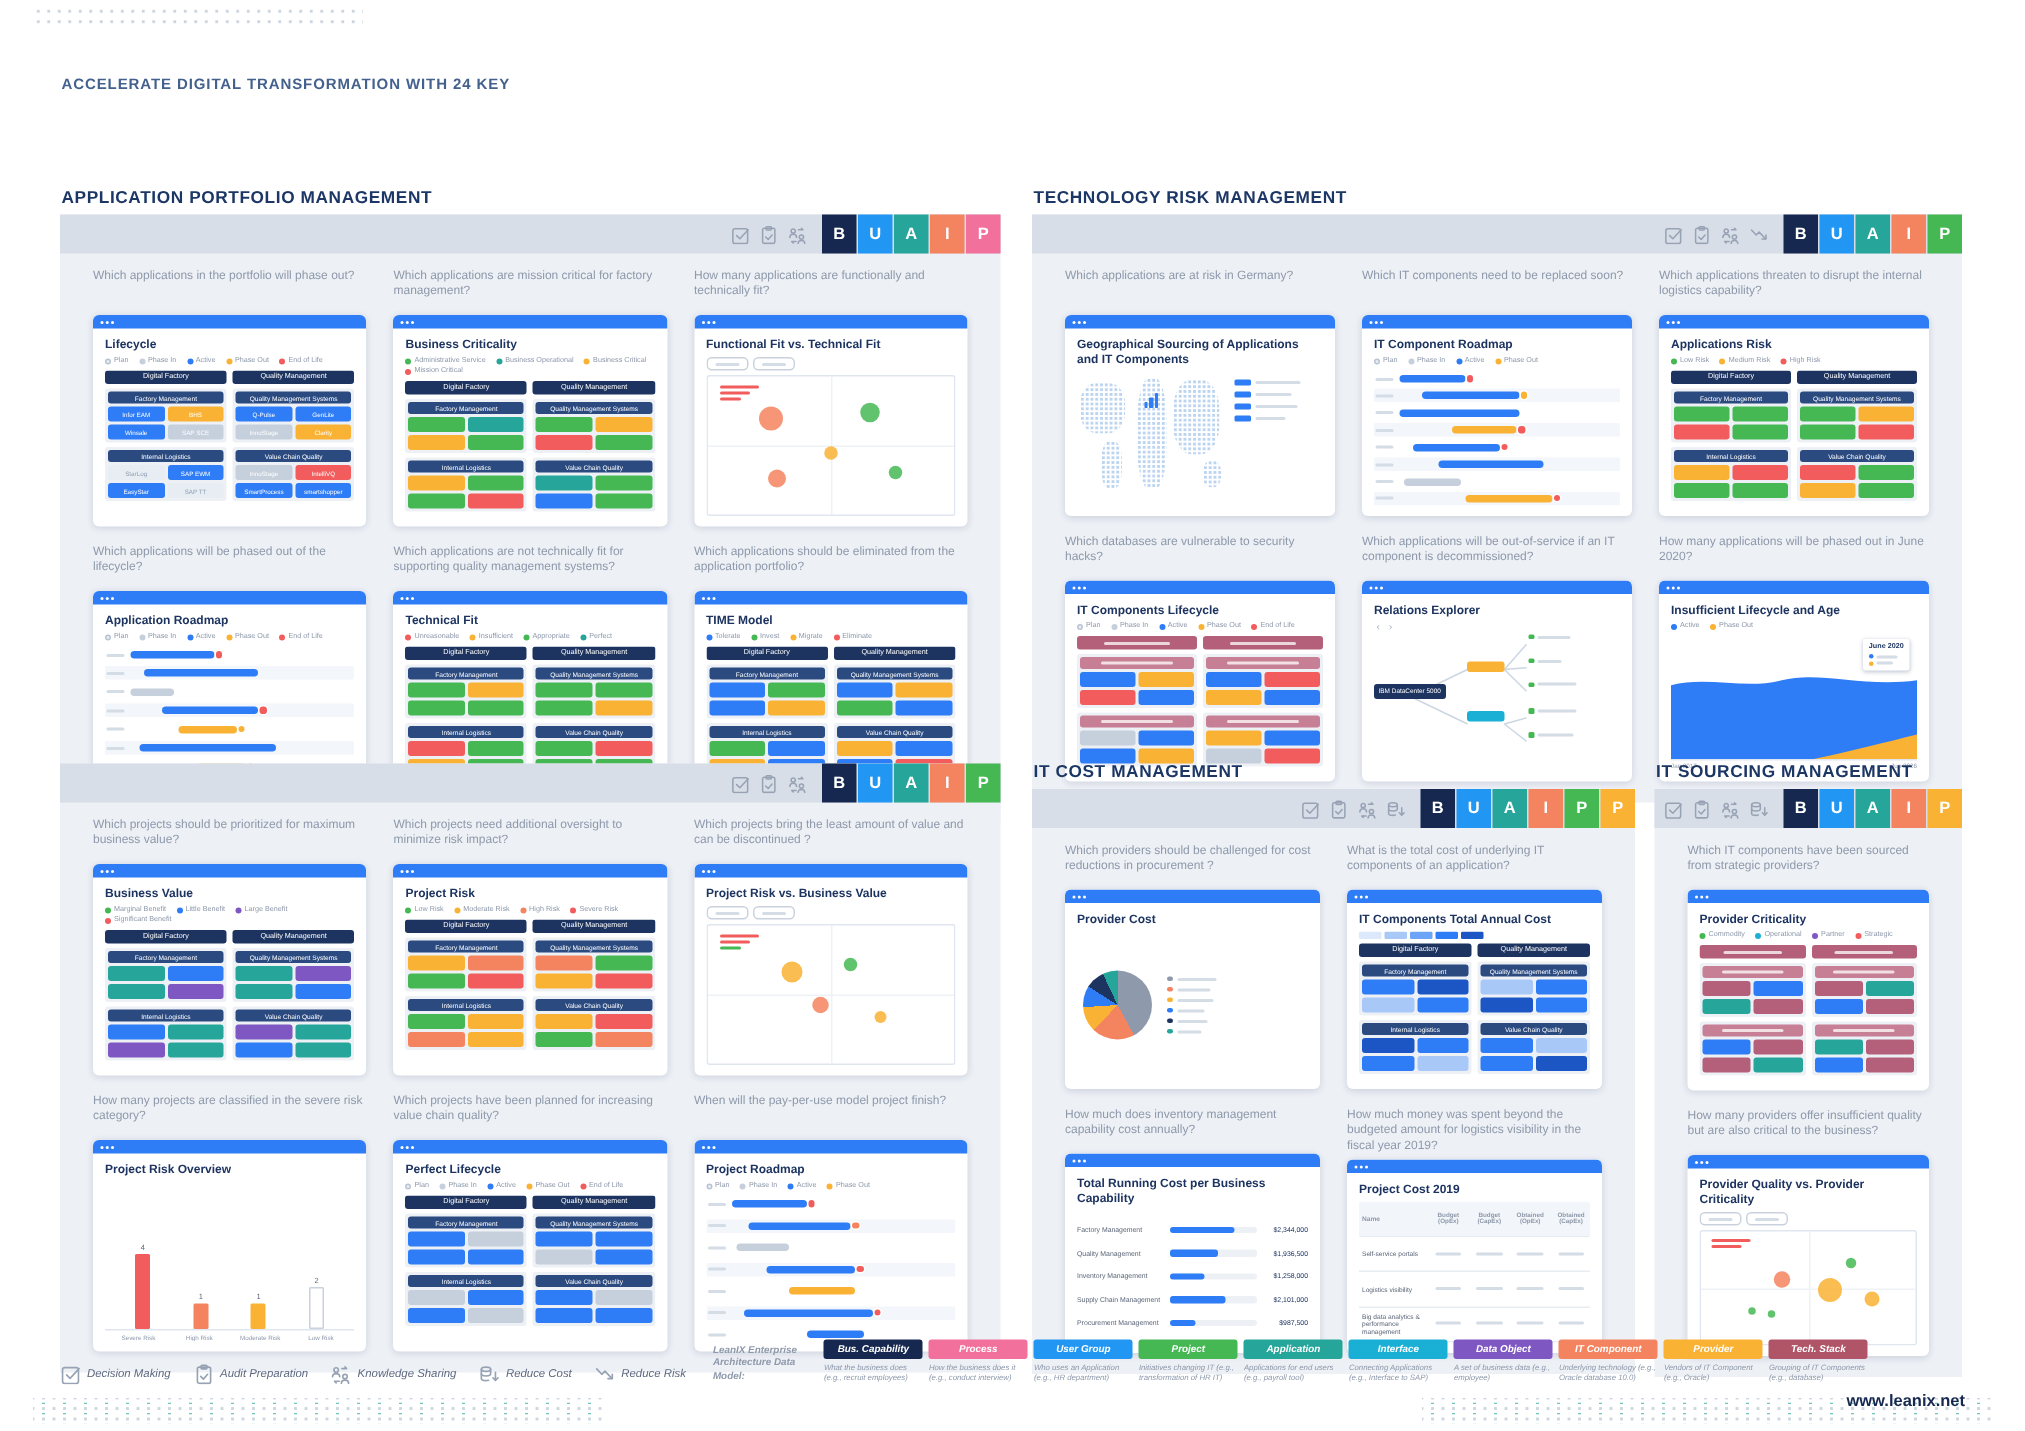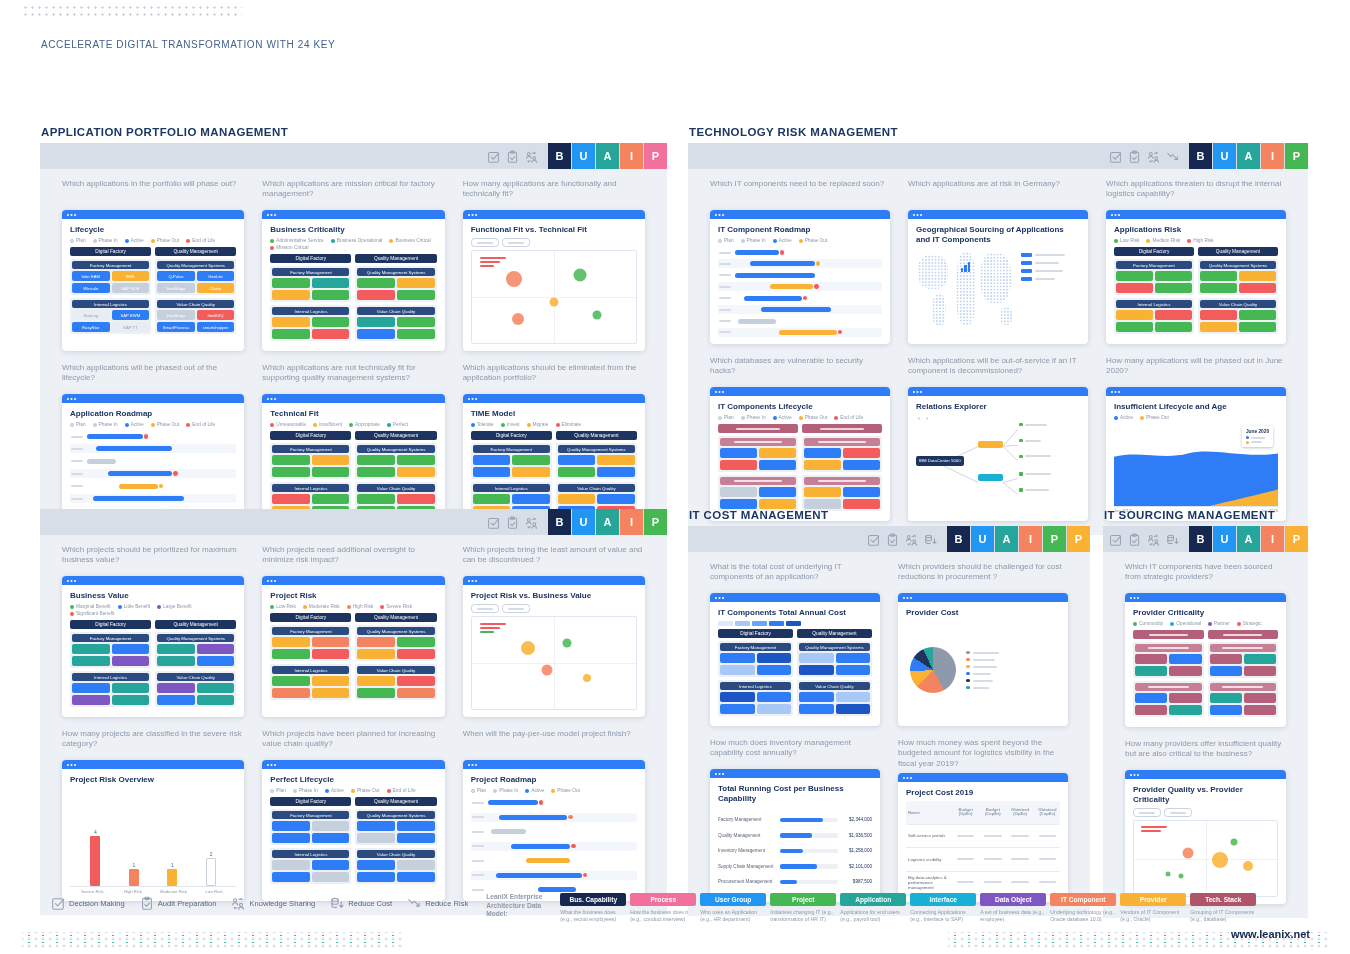--- a/index.html
+++ b/index.html
@@ -6,21 +6,21 @@
   .poster{position:relative;width:1350px;height:954px;background:#fff;overflow:hidden;
     font-family:"Liberation Sans",sans-serif;color:#1d3461;}
   
   .dots{position:absolute;background-image:radial-gradient(#cdd6e0 1px,transparent 1.2px);background-size:7px 7px;}
   .dots.teal{background-image:radial-gradient(#3ab5aa 1px,transparent 1.2px),radial-gradient(#cdd6e0 1px,transparent 1.2px);
     background-size:14px 7px,7px 7px;background-position:0 0,3.5px 3.5px;}
   .dots-tl{left:22px;top:4px;width:220px;height:16px;}
   .dots-bl{left:22px;bottom:5px;width:380px;height:17px;}
   .dots-br{right:22px;bottom:5px;width:380px;height:17px;}
   
-  .eyebrow{position:absolute;left:41px;top:39px;font-size:10px;font-weight:400;letter-spacing:.6px;color:#44618e;}
+  .eyebrow{position:absolute;left:41px;top:51px;font-size:10px;font-weight:700;letter-spacing:.6px;color:#44618e;}
   .ptitle{position:absolute;left:40px;top:66px;font-size:29px;font-weight:700;letter-spacing:-.3px;color:#16284f;margin:0;}
   .logo{position:absolute;right:40px;top:64px;display:flex;align-items:center;gap:9px;}
   .logotext{font-size:30px;font-weight:700;color:#16284f;letter-spacing:-.5px;}
   
   .section{position:absolute;display:flex;flex-direction:column;}
   .section h2{font-size:11.5px;font-weight:700;color:#1c3765;letter-spacing:.4px;margin:0 0 5px 1px;}
   .panel{flex:1;display:flex;flex-direction:column;background:#edf0f5;}
   .secbar{height:26px;min-height:26px;background:#d8dee8;display:flex;align-items:center;justify-content:flex-end;}
   .bicons{display:flex;gap:6px;align-items:center;margin-right:10px;}
   .bicon{display:flex;}
@@ -119,21 +119,21 @@
   .areawrap{flex:1;position:relative;border-bottom:1px solid #dfe6ef;margin-bottom:7px;}
   .areawrap svg{position:absolute;inset:0;width:100%;height:100%;}
   .tooltip{position:absolute;right:3%;top:3%;background:#fff;border-radius:2px;box-shadow:0 1px 3px rgba(29,52,97,.3);
     padding:3px 4px;z-index:2;}
   .ttl{font-size:4.8px;font-weight:700;color:#1d3461;margin-bottom:2px;}
   .ttr{display:flex;align-items:center;gap:2px;margin-top:1.5px;}
   .ttr i{width:3px;height:3px;border-radius:50%;display:inline-block;}
   .xlab{position:absolute;bottom:-7px;font-size:4.2px;color:#8e99ab;}
   .xlab.l{left:0;} .xlab.r{right:0;}
   
-  .footer{position:absolute;left:51px;top:893px;right:40px;display:flex;align-items:flex-start;}
+  .footer{position:absolute;left:40px;top:893px;right:40px;display:flex;align-items:flex-end;font-style:italic;}
   .benefits{display:flex;gap:15px;align-items:center;margin-top:3px;}
   .benefit{display:flex;align-items:center;gap:4px;}
   .benefit span.blb{font-size:7.6px;color:#5d6880;}
   .dmlabel{width:64px;margin:0 10px 0 18px;font-size:6.6px;font-weight:700;color:#8e99ab;line-height:1.3;}
   .chips{display:flex;gap:4px;flex:1;}
   .chipblk{width:66px;}
   .chip{height:13px;border-radius:2px;color:#fff;font-size:6.6px;font-weight:700;display:flex;align-items:center;justify-content:center;}
   .chipdesc{font-size:5.2px;color:#8e99ab;line-height:1.3;margin:3px 0 0;}
   .website{position:absolute;right:40px;top:928px;font-size:11px;font-weight:700;color:#16284f;}
 </style>
@@ -658,106 +658,20 @@
           <div class="btiles">
               <span class="ltile" style="background:#16284f">B</span>
               <span class="ltile" style="background:#2196f3">U</span>
               <span class="ltile" style="background:#26a69a">A</span>
               <span class="ltile" style="background:#f4845f">I</span>
               <span class="ltile" style="background:#45b854">P</span>
             </div>
         </div>
         <div class="secbody" style="grid-template-columns:repeat(3,1fr)">
             <div class="cell">
-      <p class="q">Which IT components need to be replaced soon?</p>
-      <div class="card">
-        <div class="ctop">
-                  <span class="dots3"></span>
-                </div>
-        <div class="cbody">
-          <h3 class="ctitle">IT Component Roadmap</h3>
-          <div class="clegend">
-                    <span class="litem">
-                      <i style="background:#e8edf3;border:1px solid #b9c4d2;box-sizing:border-box;"></i>
-                      <em>Plan</em>
-                    </span>
-                    <span class="litem">
-                      <i style="background:#c6cfdc;"></i>
-                      <em>Phase In</em>
-                    </span>
-                    <span class="litem">
-                      <i style="background:#2e7cf6;"></i>
-                      <em>Active</em>
-                    </span>
-                    <span class="litem">
-                      <i style="background:#f9b234;"></i>
-                      <em>Phase Out</em>
-                    </span>
-                  </div>
-          <div class="ccontent">
-                    <div class="gantt">
-                      <div class="glane">
-                        <span class="glabel"></span>
-                        <span class="gtrack">
-                          <span class="gbar" style="left:0%;width:30%;background:#2e7cf6"></span>
-                          <span class="gbadge" style="background:#f25c5c;left:30%"></span>
-                        </span>
-                      </div>
-                      <div class="glane alt">
-                        <span class="glabel"></span>
-                        <span class="gtrack">
-                          <span class="gbar" style="left:10%;width:45%;background:#2e7cf6"></span>
-                          <span class="gbadge" style="background:#f9b234;left:55%"></span>
-                        </span>
-                      </div>
-                      <div class="glane">
-                        <span class="glabel"></span>
-                        <span class="gtrack">
-                          <span class="gbar" style="left:0%;width:55%;background:#2e7cf6"></span>
-                        </span>
-                      </div>
-                      <div class="glane alt">
-                        <span class="glabel"></span>
-                        <span class="gtrack">
-                          <span class="gbar" style="left:24%;width:30%;background:#f9b234"></span>
-                          <span class="gbadge" style="background:#f25c5c;left:54%"></span>
-                        </span>
-                      </div>
-                      <div class="glane">
-                        <span class="glabel"></span>
-                        <span class="gtrack">
-                          <span class="gbar" style="left:6%;width:40%;background:#2e7cf6"></span>
-                          <span class="gbadge" style="background:#f25c5c;left:46%"></span>
-                        </span>
-                      </div>
-                      <div class="glane alt">
-                        <span class="glabel"></span>
-                        <span class="gtrack">
-                          <span class="gbar" style="left:18%;width:48%;background:#2e7cf6"></span>
-                        </span>
-                      </div>
-                      <div class="glane">
-                        <span class="glabel"></span>
-                        <span class="gtrack">
-                          <span class="gbar" style="left:2%;width:26%;background:#c6cfdc"></span>
-                        </span>
-                      </div>
-                      <div class="glane alt">
-                        <span class="glabel"></span>
-                        <span class="gtrack">
-                          <span class="gbar" style="left:30%;width:40%;background:#f9b234"></span>
-                          <span class="gbadge" style="background:#f25c5c;left:70%"></span>
-                        </span>
-                      </div>
-                    </div>
-                  </div>
-        </div>
-      </div>
-    </div>
-            <div class="cell">
       <p class="q">Which applications are at risk in Germany?</p>
       <div class="card">
         <div class="ctop">
                   <span class="dots3"></span>
                 </div>
         <div class="cbody">
           <h3 class="ctitle">Geographical Sourcing of Applications and IT Components</h3>
 
           <div class="ccontent">
                     <div class="maprow">
@@ -783,20 +697,106 @@
                           <span class="stubline" style="width:24px"></span>
                         </div>
                         <div class="mlrow">
                           <span class="mlchip"></span>
                           <span class="stubline" style="width:28px"></span>
                         </div>
                         <div class="mlrow">
                           <span class="mlchip"></span>
                           <span class="stubline" style="width:20px"></span>
                         </div>
+                      </div>
+                    </div>
+                  </div>
+        </div>
+      </div>
+    </div>
+            <div class="cell">
+      <p class="q">Which IT components need to be replaced soon?</p>
+      <div class="card">
+        <div class="ctop">
+                  <span class="dots3"></span>
+                </div>
+        <div class="cbody">
+          <h3 class="ctitle">IT Component Roadmap</h3>
+          <div class="clegend">
+                    <span class="litem">
+                      <i style="background:#e8edf3;border:1px solid #b9c4d2;box-sizing:border-box;"></i>
+                      <em>Plan</em>
+                    </span>
+                    <span class="litem">
+                      <i style="background:#c6cfdc;"></i>
+                      <em>Phase In</em>
+                    </span>
+                    <span class="litem">
+                      <i style="background:#2e7cf6;"></i>
+                      <em>Active</em>
+                    </span>
+                    <span class="litem">
+                      <i style="background:#f9b234;"></i>
+                      <em>Phase Out</em>
+                    </span>
+                  </div>
+          <div class="ccontent">
+                    <div class="gantt">
+                      <div class="glane">
+                        <span class="glabel"></span>
+                        <span class="gtrack">
+                          <span class="gbar" style="left:0%;width:30%;background:#2e7cf6"></span>
+                          <span class="gbadge" style="background:#f25c5c;left:30%"></span>
+                        </span>
+                      </div>
+                      <div class="glane alt">
+                        <span class="glabel"></span>
+                        <span class="gtrack">
+                          <span class="gbar" style="left:10%;width:45%;background:#2e7cf6"></span>
+                          <span class="gbadge" style="background:#f9b234;left:55%"></span>
+                        </span>
+                      </div>
+                      <div class="glane">
+                        <span class="glabel"></span>
+                        <span class="gtrack">
+                          <span class="gbar" style="left:0%;width:55%;background:#2e7cf6"></span>
+                        </span>
+                      </div>
+                      <div class="glane alt">
+                        <span class="glabel"></span>
+                        <span class="gtrack">
+                          <span class="gbar" style="left:24%;width:30%;background:#f9b234"></span>
+                          <span class="gbadge" style="background:#f25c5c;left:54%"></span>
+                        </span>
+                      </div>
+                      <div class="glane">
+                        <span class="glabel"></span>
+                        <span class="gtrack">
+                          <span class="gbar" style="left:6%;width:40%;background:#2e7cf6"></span>
+                          <span class="gbadge" style="background:#f25c5c;left:46%"></span>
+                        </span>
+                      </div>
+                      <div class="glane alt">
+                        <span class="glabel"></span>
+                        <span class="gtrack">
+                          <span class="gbar" style="left:18%;width:48%;background:#2e7cf6"></span>
+                        </span>
+                      </div>
+                      <div class="glane">
+                        <span class="glabel"></span>
+                        <span class="gtrack">
+                          <span class="gbar" style="left:2%;width:26%;background:#c6cfdc"></span>
+                        </span>
+                      </div>
+                      <div class="glane alt">
+                        <span class="glabel"></span>
+                        <span class="gtrack">
+                          <span class="gbar" style="left:30%;width:40%;background:#f9b234"></span>
+                          <span class="gbadge" style="background:#f25c5c;left:70%"></span>
+                        </span>
                       </div>
                     </div>
                   </div>
         </div>
       </div>
     </div>
             <div class="cell">
       <p class="q">Which applications threaten to disrupt the internal logistics capability?</p>
       <div class="card">
         <div class="ctop">
@@ -1516,20 +1516,63 @@
               <span class="ltile" style="background:#16284f">B</span>
               <span class="ltile" style="background:#2196f3">U</span>
               <span class="ltile" style="background:#26a69a">A</span>
               <span class="ltile" style="background:#f4845f">I</span>
               <span class="ltile" style="background:#45b854">P</span>
               <span class="ltile" style="background:#f9b234">P</span>
             </div>
         </div>
         <div class="secbody" style="grid-template-columns:repeat(2,1fr)">
             <div class="cell">
+      <p class="q">Which providers should be challenged for cost reductions in procurement ?</p>
+      <div class="card">
+        <div class="ctop">
+                  <span class="dots3"></span>
+                </div>
+        <div class="cbody">
+          <h3 class="ctitle">Provider Cost</h3>
+
+          <div class="ccontent">
+                    <div class="pierow">
+                      <div class="pie" style="background:conic-gradient(#8e9aab 0% 42%,#f4845f 42% 62%,#f9b234 62% 74%,#2e7cf6 74% 84%,#1d3461 84% 93%,#26a69a 93% 100%)"></div>
+                      <div class="plegend">
+                        <div class="plrow">
+                          <i style="background:#8e9aab"></i>
+                          <span class="stubline" style="width:26px"></span>
+                        </div>
+                        <div class="plrow">
+                          <i style="background:#f4845f"></i>
+                          <span class="stubline" style="width:22px"></span>
+                        </div>
+                        <div class="plrow">
+                          <i style="background:#f9b234"></i>
+                          <span class="stubline" style="width:24px"></span>
+                        </div>
+                        <div class="plrow">
+                          <i style="background:#2e7cf6"></i>
+                          <span class="stubline" style="width:18px"></span>
+                        </div>
+                        <div class="plrow">
+                          <i style="background:#1d3461"></i>
+                          <span class="stubline" style="width:20px"></span>
+                        </div>
+                        <div class="plrow">
+                          <i style="background:#26a69a"></i>
+                          <span class="stubline" style="width:16px"></span>
+                        </div>
+                      </div>
+                    </div>
+                  </div>
+        </div>
+      </div>
+    </div>
+            <div class="cell">
       <p class="q">What is the total cost of underlying IT components of an application?</p>
       <div class="card">
         <div class="ctop">
                   <span class="dots3"></span>
                 </div>
         <div class="cbody">
           <h3 class="ctitle">IT Components Total Annual Cost</h3>
 
           <div class="ccontent">
                     <div class="costchips">
@@ -1573,63 +1616,20 @@
                           </div>
                         </div>
                         <div class="mgroup">
                           <div class="msub" style="background:#2a4a80">Value Chain Quality</div>
                           <div class="mtiles">
                             <span class="mtile" style="background:#2e7cf6;color:#fff"></span>
                             <span class="mtile" style="background:#a8c8f8;color:#fff"></span>
                             <span class="mtile" style="background:#2e7cf6;color:#fff"></span>
                             <span class="mtile" style="background:#1b56c4;color:#fff"></span>
                           </div>
-                        </div>
-                      </div>
-                    </div>
-                  </div>
-        </div>
-      </div>
-    </div>
-            <div class="cell">
-      <p class="q">Which providers should be challenged for cost reductions in procurement ?</p>
-      <div class="card">
-        <div class="ctop">
-                  <span class="dots3"></span>
-                </div>
-        <div class="cbody">
-          <h3 class="ctitle">Provider Cost</h3>
-
-          <div class="ccontent">
-                    <div class="pierow">
-                      <div class="pie" style="background:conic-gradient(#8e9aab 0% 42%,#f4845f 42% 62%,#f9b234 62% 74%,#2e7cf6 74% 84%,#1d3461 84% 93%,#26a69a 93% 100%)"></div>
-                      <div class="plegend">
-                        <div class="plrow">
-                          <i style="background:#8e9aab"></i>
-                          <span class="stubline" style="width:26px"></span>
-                        </div>
-                        <div class="plrow">
-                          <i style="background:#f4845f"></i>
-                          <span class="stubline" style="width:22px"></span>
-                        </div>
-                        <div class="plrow">
-                          <i style="background:#f9b234"></i>
-                          <span class="stubline" style="width:24px"></span>
-                        </div>
-                        <div class="plrow">
-                          <i style="background:#2e7cf6"></i>
-                          <span class="stubline" style="width:18px"></span>
-                        </div>
-                        <div class="plrow">
-                          <i style="background:#1d3461"></i>
-                          <span class="stubline" style="width:20px"></span>
-                        </div>
-                        <div class="plrow">
-                          <i style="background:#26a69a"></i>
-                          <span class="stubline" style="width:16px"></span>
                         </div>
                       </div>
                     </div>
                   </div>
         </div>
       </div>
     </div>
             <div class="cell">
       <p class="q">How much does inventory management capability cost annually?</p>
       <div class="card">

